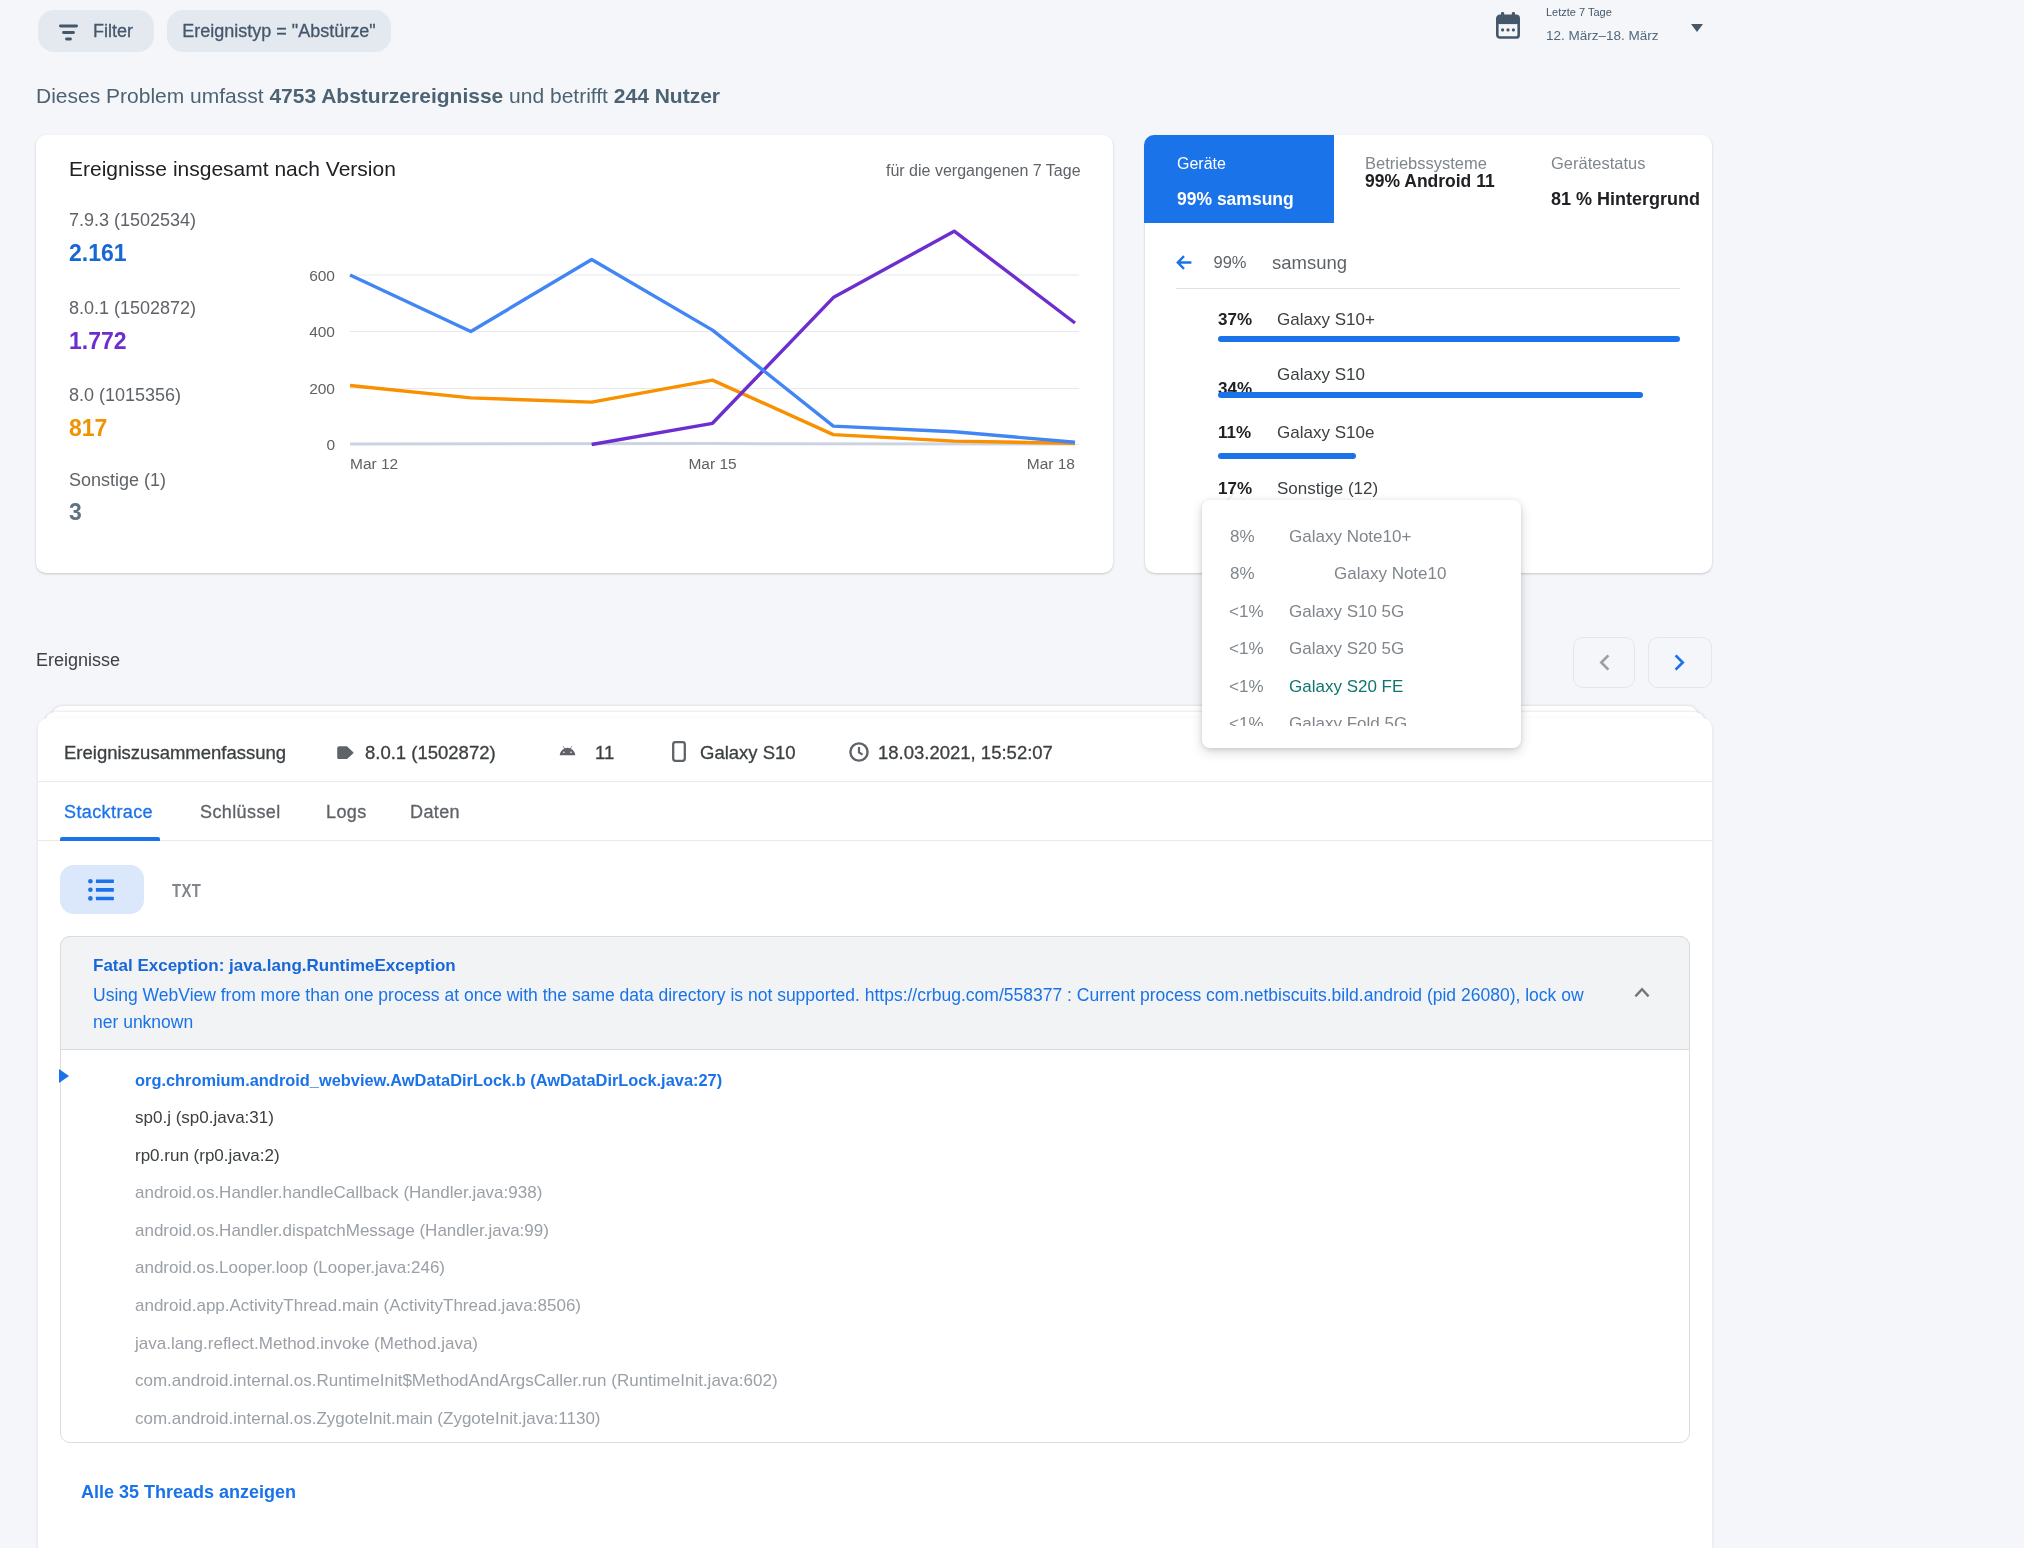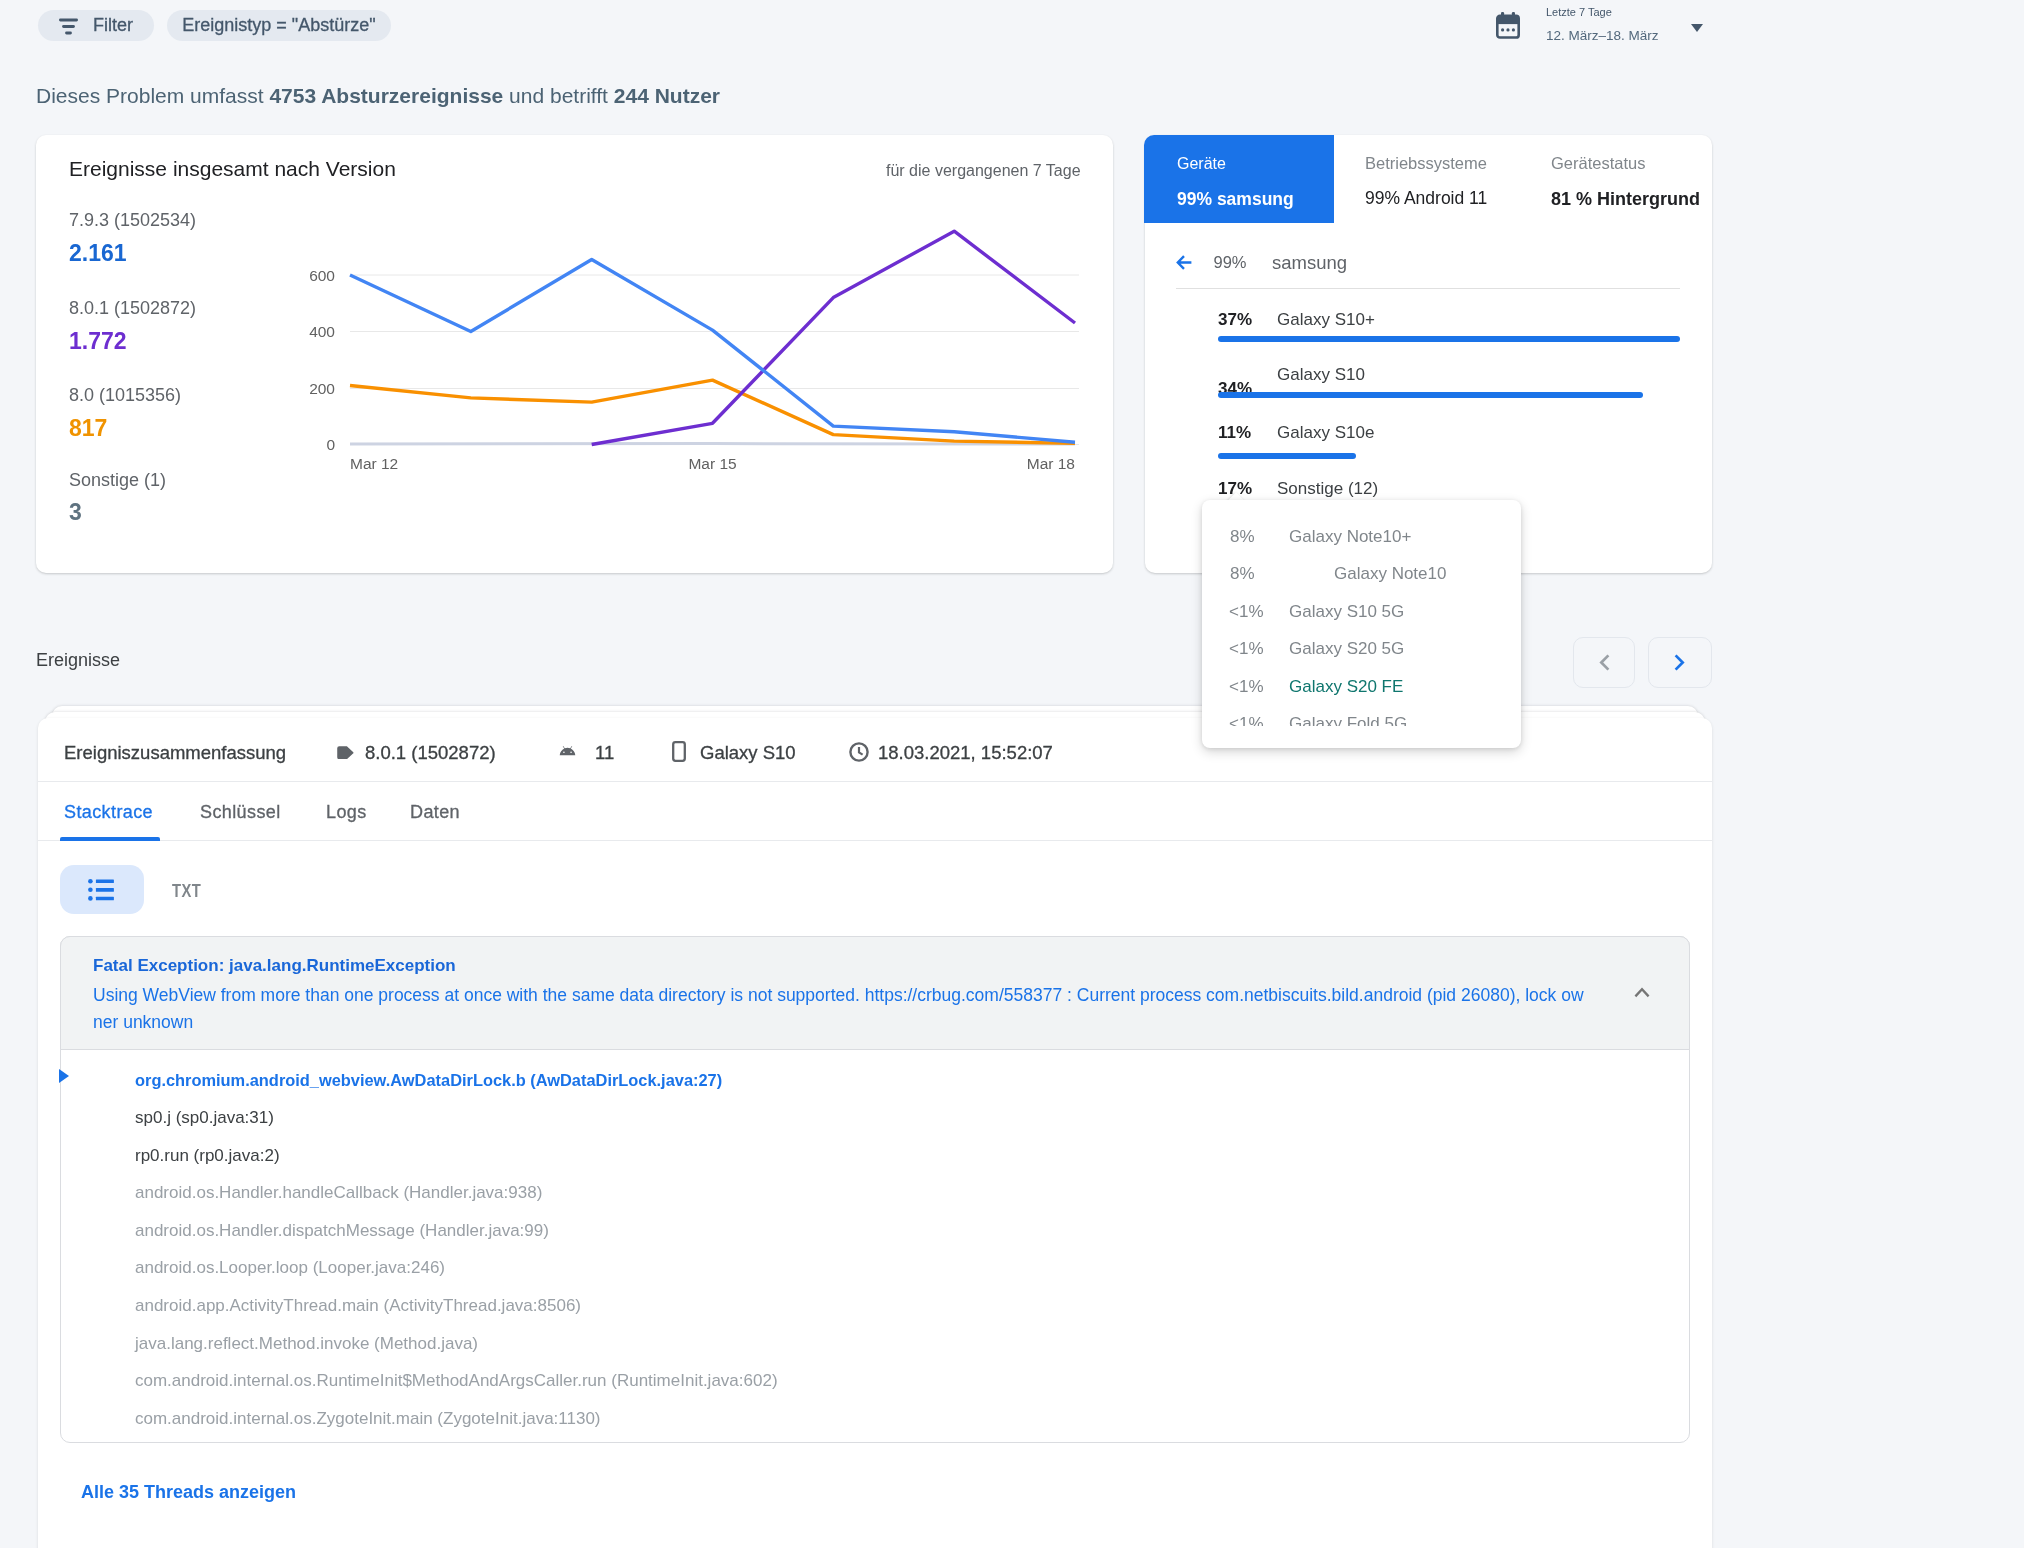--- a/index.html
+++ b/index.html
@@ -1,20 +1,20 @@
 <!DOCTYPE html>
 <html><head>
 <meta charset="utf-8">
 <style>
 * { margin:0; padding:0; box-sizing:border-box; }
 html,body { width:2024px; height:1548px; }
 body { font-family:"Liberation Sans", sans-serif; background:#f4f6f9; position:relative; overflow:hidden; }
 .abs { position:absolute; }
 .card { position:absolute; background:#fff; border-radius:10px; box-shadow:0 1px 2px rgba(60,64,67,.18), 0 1px 3px rgba(60,64,67,.08); }
-.chip { -webkit-text-stroke:0.3px currentColor; position:absolute; height:31px; border-radius:16px; background:#e4e9f0; color:#44576b; font-size:18px; font-weight:400; display:flex; align-items:center; justify-content:center; }
+.chip { -webkit-text-stroke:0.3px currentColor; position:absolute; height:42px; border-radius:16px; background:#e4e9f0; color:#44576b; font-size:18px; font-weight:400; display:flex; align-items:center; justify-content:center; }
 .slate { color:#44576b; }
 .txt { position:absolute; white-space:nowrap; }
 </style>
 </head>
 <body>
 
 <div class="chip" style="left:38px; top:10px; width:116px;">
   <svg width="19" height="19" viewBox="0 0 19 19" style="margin-right:15px;">
     <rect x="0" y="2.6" width="19" height="2.8" rx="1.4" fill="#44576b"></rect>
     <rect x="3.1" y="9.1" width="12.8" height="2.8" rx="1.4" fill="#44576b"></rect>
@@ -74,21 +74,21 @@
     <text x="712.5" y="469" text-anchor="middle">Mar 15</text>
     <text x="1075" y="469" text-anchor="end">Mar 18</text>
   </g>
 </svg>
 
 <div class="card" style="left:1145px; top:135px; width:567px; height:438px;"></div>
 <div class="abs" style="left:1144px; top:135px; width:189.5px; height:88px; background:#1a73e8; border-radius:10px 0 0 0;"></div>
 <div class="txt" style="left:1177px; top:155px; font-size:16px; color:#fff;">Geräte</div>
 <div class="txt" style="left:1177px; top:189px; font-size:17.5px; font-weight:700; color:#fff;">99% samsung</div>
 <div class="txt" style="left:1365px; top:154px; font-size:16.5px; color:#80868b;">Betriebssysteme</div>
-<div class="txt" style="left:1365px; top:188px; font-size:17.5px; font-weight:400; color:#202124;">99% Android 11</div>
+<div class="txt" style="left:1365px; top:171px; font-size:17.5px; font-weight:700; color:#202124;">99% Android 11</div>
 <div class="txt" style="left:1551px; top:154px; font-size:16.5px; color:#80868b;">Gerätestatus</div>
 <div class="txt" style="left:1551px; top:189px; font-size:18px; font-weight:700; color:#202124;">81 % Hintergrund</div>
 
 <svg class="abs" style="left:1176px; top:255px;" width="16" height="15" viewBox="0 0 16 15">
   <path d="M8 1.2 L1.8 7.5 L8 13.8 M1.8 7.5 H15.4" fill="none" stroke="#1a73e8" stroke-width="2.4"></path>
 </svg>
 <div class="txt" style="left:1213.5px; top:253px; font-size:16.5px; color:#5f6368;">99%</div>
 <div class="txt" style="left:1272px; top:251.5px; font-size:18.5px; color:#5f6368;">samsung</div>
 <div class="abs" style="left:1176px; top:288px; width:504px; height:1px; background:#e0e0e0;"></div>
 

